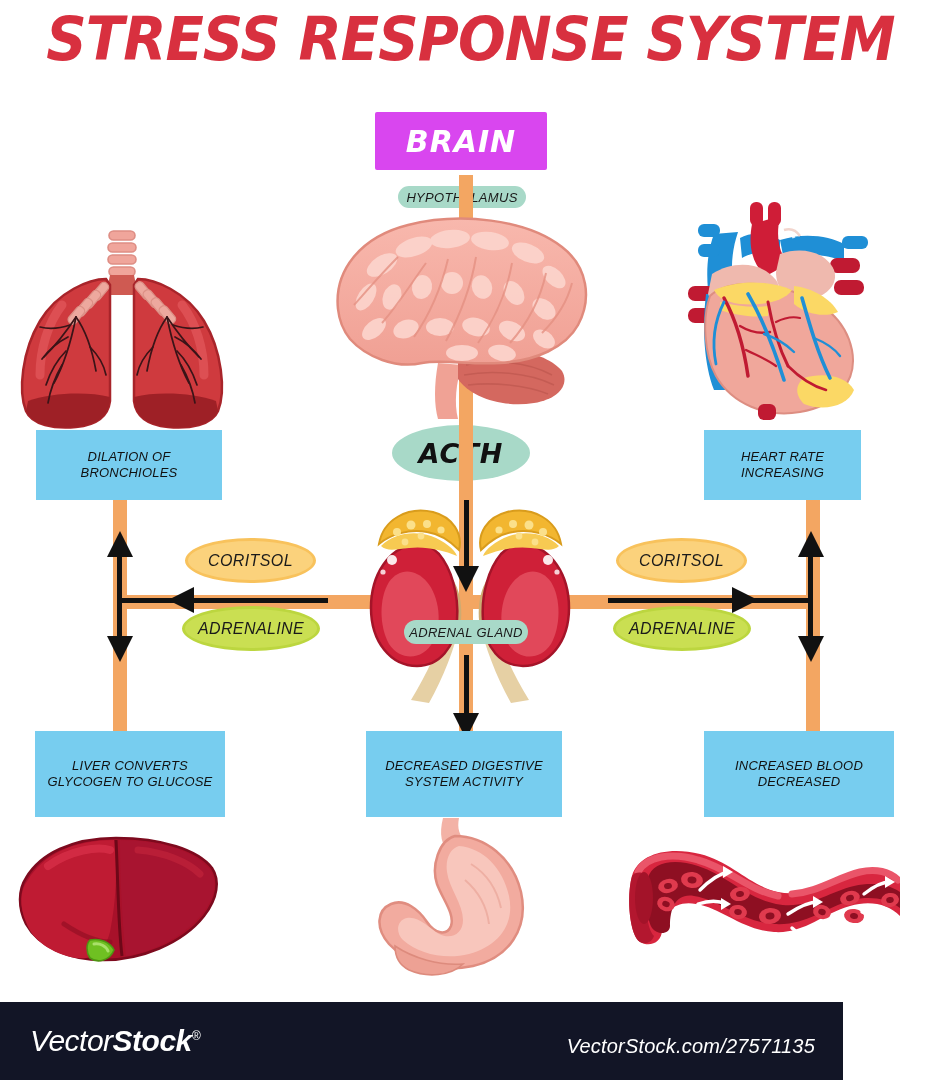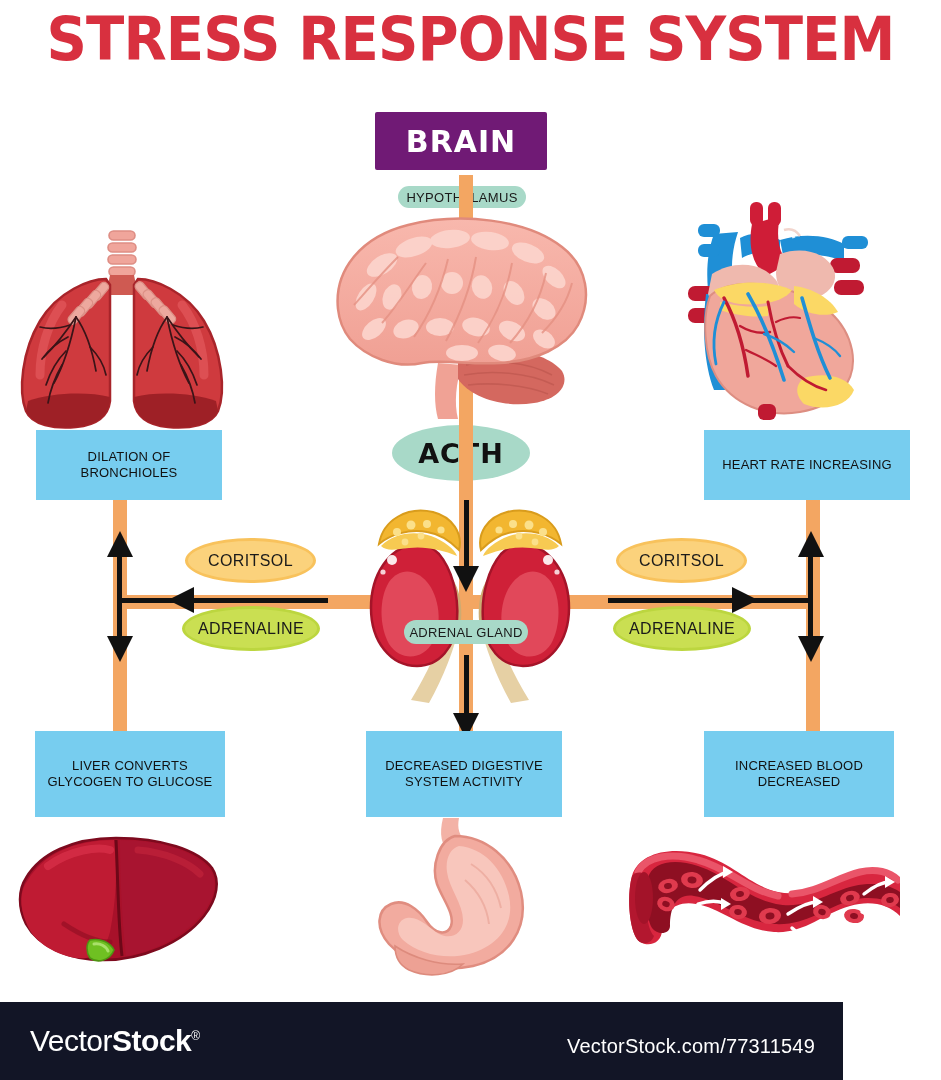--- a/index.html
+++ b/index.html
@@ -7,20 +7,21 @@
   html,body {
     width:941px; height:1080px;
     background:#ffffff;
     font-family:"Liberation Sans", sans-serif;
     overflow:hidden;
   }
   #stage {
     position:relative;
     width:941px; height:1080px;
     background:#ffffff;
+    font-style:italic;
   }
 
   
   .title {
     position:absolute;
     left:0; top:8px; width:941px;
     text-align:center;
     font-family:"DejaVu Sans", sans-serif;
     font-weight:bold;
     font-size:61px;
@@ -28,21 +29,21 @@
     color:#d8303f;
     transform:scaleX(0.92);
     transform-origin:center top;
     white-space:nowrap;
     line-height:1.0;
   }
 
   
   .brain-box {
     position:absolute;
-    background:#701a75;
+    background:#d946ef;
     color:#ffffff;
     font-family:"DejaVu Sans", sans-serif;
     font-weight:bold;
     font-size:30px;
     letter-spacing:1px;
     display:flex; align-items:center; justify-content:center;
     border-radius:2px;
   }
   .pill {
     position:absolute;
@@ -522,36 +523,36 @@
     <span>CORITSOL</span>
   </div>
   <div class="hormone adrenaline" style="left:613px; top:606px; width:138px; height:45px;">
     <span>ADRENALINE</span>
   </div>
 
   <div class="bluebox" style="left:36px; top:430px; width:186px; height:70px; z-index:8;">
     <span>DILATION OF BRONCHIOLES</span>
   </div>
 
-  <div class="bluebox" style="left:704px; top:430px; width:206px; height:70px; z-index:8;">
+  <div class="bluebox" style="left:704px; top:430px; width:157px; height:70px; z-index:8;">
     <span>HEART RATE INCREASING</span>
   </div>
 
   <div class="bluebox" style="left:366px; top:731px; width:196px; height:86px; z-index:8;">
     <span>DECREASED DIGESTIVE SYSTEM ACTIVITY</span>
   </div>
 
   <div class="bluebox" style="left:35px; top:731px; width:190px; height:86px; z-index:8;">
     <span>LIVER CONVERTS GLYCOGEN TO GLUCOSE</span>
   </div>
 
   <div class="bluebox" style="left:704px; top:731px; width:190px; height:86px; z-index:8;">
     <span>INCREASED BLOOD DECREASED</span>
   </div>
 
   <div class="footer">
     <div class="vs-logo">
       <span class="thin">Vector</span><span class="bold">Stock</span><sup>®</sup>
     </div>
-    <div class="vs-url">VectorStock.com/77311549</div>
+    <div class="vs-url">VectorStock.com/27571135</div>
   </div>
 
 </div>
 
 </body></html>

